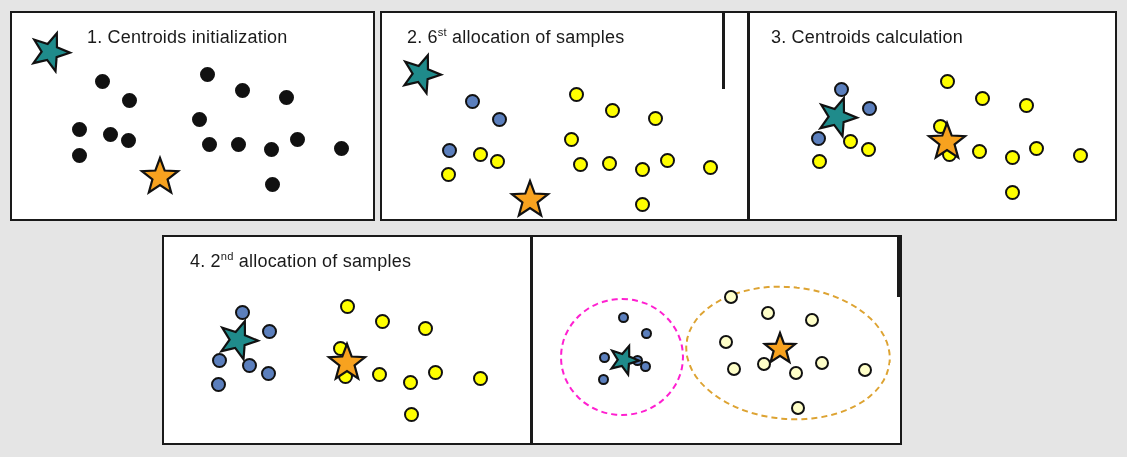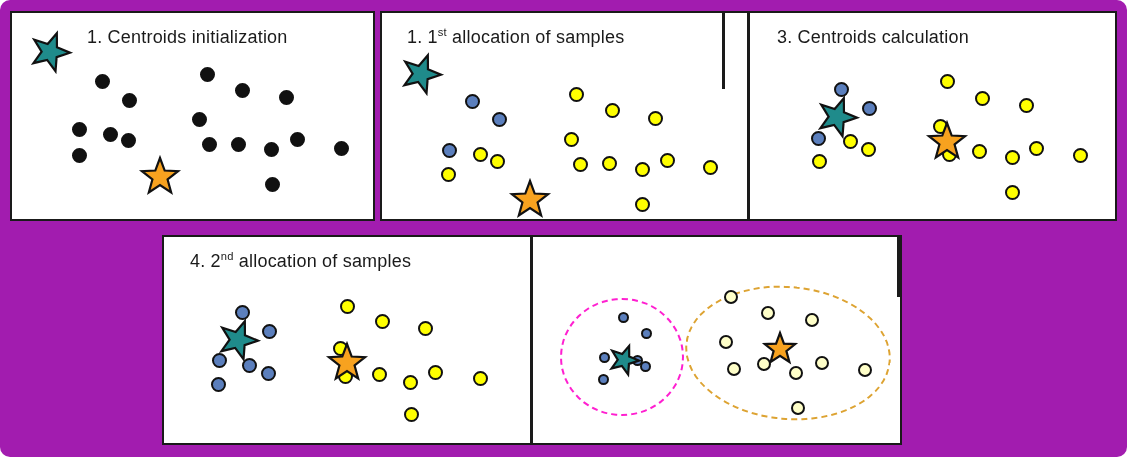--- a/index.html
+++ b/index.html
@@ -1,18 +1,18 @@
 <!DOCTYPE html>
 <html><head>
 <meta charset="utf-8">
 <style>
   html,body{margin:0;padding:0;background:#ffffff;}
   .canvas{
-    position:relative;width:1127px;height:457px;background:#a21caf;
-    font-family:"Liberation Sans",sans-serif;overflow:hidden;border-radius:10px;
+    position:relative;width:1127px;height:457px;background:#e5e5e5;
+    font-family:"Liberation Sans",sans-serif;overflow:hidden;
   }
   .panel{
     position:absolute;border:2.5px solid #1a1a1a;background:#ffffff;
     box-sizing:border-box;
   }
   .panel-title{
     position:absolute;top:13px;white-space:nowrap;
     font-size:18px;color:#1a1a1a;letter-spacing:0.2px;
   }
   .panel-title sup{font-size:0.62em;}
@@ -46,21 +46,21 @@
       <div class="dot" style="width: 11px; height: 11px; left: 252.5px; top: 163.5px; background: rgb(17, 17, 17); border-color: rgb(17, 17, 17);"></div>
       <svg width="50" height="50" viewBox="-25 -25 50 50" class="star" style="left: 13px; top: 14px;">
         <polygon points="6.84,-18.79 6.96,-4.70 19.99,0.70 6.62,5.17 5.51,19.23 -2.87,7.89 -16.58,11.18 -8.39,-0.29 -15.76,-12.31 -2.32,-8.07" fill="#1f8b8b" stroke="#111111" stroke-width="2.2" stroke-linejoin="miter"></polygon>
       </svg>
       <svg width="48" height="48" viewBox="-24 -24 48 48" class="star" style="left: 124px; top: 140px;">
         <polygon points="0.00,-19.00 4.69,-6.46 18.07,-5.87 7.59,2.47 11.17,15.37 0.00,7.98 -11.17,15.37 -7.59,2.47 -18.07,-5.87 -4.69,-6.46" fill="#f7a21f" stroke="#111111" stroke-width="2.2" stroke-linejoin="miter"></polygon>
       </svg>
     </div>
 
   <div class="panel" style="left: 380px; top: 11px; width: 369px; height: 210px;">
-    <div class="panel-title" style="left:25px"><span>1. 1</span><sup>st</sup><span> allocation of samples</span></div>
+    <div class="panel-title" style="left:25px"><span>2. 6</span><sup>st</sup><span> allocation of samples</span></div>
   <div class="dot" style="width: 11px; height: 11px; left: 82.5px; top: 80.5px; background: rgb(91, 127, 189); border-color: rgb(17, 17, 17);"></div>
       <div class="dot" style="width: 11px; height: 11px; left: 109.5px; top: 98.5px; background: rgb(91, 127, 189); border-color: rgb(17, 17, 17);"></div>
       <div class="dot" style="width: 11px; height: 11px; left: 59.5px; top: 129.5px; background: rgb(91, 127, 189); border-color: rgb(17, 17, 17);"></div>
       <div class="dot" style="width: 11px; height: 11px; left: 90.5px; top: 133.5px; background: rgb(255, 255, 0); border-color: rgb(17, 17, 17);"></div>
       <div class="dot" style="width: 11px; height: 11px; left: 107.5px; top: 140.5px; background: rgb(255, 255, 0); border-color: rgb(17, 17, 17);"></div>
       <div class="dot" style="width: 11px; height: 11px; left: 58.5px; top: 153.5px; background: rgb(255, 255, 0); border-color: rgb(17, 17, 17);"></div>
       <div class="dot" style="width: 11px; height: 11px; left: 186.5px; top: 73.5px; background: rgb(255, 255, 0); border-color: rgb(17, 17, 17);"></div>
       <div class="dot" style="width: 11px; height: 11px; left: 222.5px; top: 89.5px; background: rgb(255, 255, 0); border-color: rgb(17, 17, 17);"></div>
       <div class="dot" style="width: 11px; height: 11px; left: 265.5px; top: 97.5px; background: rgb(255, 255, 0); border-color: rgb(17, 17, 17);"></div>
       <div class="dot" style="width: 11px; height: 11px; left: 181.5px; top: 118.5px; background: rgb(255, 255, 0); border-color: rgb(17, 17, 17);"></div>
@@ -72,21 +72,21 @@
       <div class="dot" style="width: 11px; height: 11px; left: 252.5px; top: 183.5px; background: rgb(255, 255, 0); border-color: rgb(17, 17, 17);"></div>
       <svg width="50" height="50" viewBox="-25 -25 50 50" class="star" style="left: 14px; top: 36px;">
         <polygon points="6.84,-18.79 6.96,-4.70 19.99,0.70 6.62,5.17 5.51,19.23 -2.87,7.89 -16.58,11.18 -8.39,-0.29 -15.76,-12.31 -2.32,-8.07" fill="#1f8b8b" stroke="#111111" stroke-width="2.2" stroke-linejoin="miter"></polygon>
       </svg>
       <svg width="48" height="48" viewBox="-24 -24 48 48" class="star" style="left: 124px; top: 163px;">
         <polygon points="0.00,-19.00 4.69,-6.46 18.07,-5.87 7.59,2.47 11.17,15.37 0.00,7.98 -11.17,15.37 -7.59,2.47 -18.07,-5.87 -4.69,-6.46" fill="#f7a21f" stroke="#111111" stroke-width="2.2" stroke-linejoin="miter"></polygon>
       </svg>
     </div>
 
   <div class="panel" style="left: 748px; top: 11px; width: 369px; height: 210px;">
-    <div class="panel-title" style="left:27px"><span>3. Centroids calculation</span><sup></sup><span></span></div>
+    <div class="panel-title" style="left:21px"><span>3. Centroids calculation</span><sup></sup><span></span></div>
   <div class="dot" style="width: 11px; height: 11px; left: 83.5px; top: 68.5px; background: rgb(91, 127, 189); border-color: rgb(17, 17, 17);"></div>
       <div class="dot" style="width: 11px; height: 11px; left: 111.5px; top: 87.5px; background: rgb(91, 127, 189); border-color: rgb(17, 17, 17);"></div>
       <div class="dot" style="width: 11px; height: 11px; left: 60.5px; top: 117.5px; background: rgb(91, 127, 189); border-color: rgb(17, 17, 17);"></div>
       <div class="dot" style="width: 11px; height: 11px; left: 92.5px; top: 120.5px; background: rgb(255, 255, 0); border-color: rgb(17, 17, 17);"></div>
       <div class="dot" style="width: 11px; height: 11px; left: 110.5px; top: 128.5px; background: rgb(255, 255, 0); border-color: rgb(17, 17, 17);"></div>
       <div class="dot" style="width: 11px; height: 11px; left: 61.5px; top: 140.5px; background: rgb(255, 255, 0); border-color: rgb(17, 17, 17);"></div>
       <div class="dot" style="width: 11px; height: 11px; left: 189.5px; top: 60.5px; background: rgb(255, 255, 0); border-color: rgb(17, 17, 17);"></div>
       <div class="dot" style="width: 11px; height: 11px; left: 224.5px; top: 77.5px; background: rgb(255, 255, 0); border-color: rgb(17, 17, 17);"></div>
       <div class="dot" style="width: 11px; height: 11px; left: 268.5px; top: 84.5px; background: rgb(255, 255, 0); border-color: rgb(17, 17, 17);"></div>
       <div class="dot" style="width: 11px; height: 11px; left: 182.5px; top: 105.5px; background: rgb(255, 255, 0); border-color: rgb(17, 17, 17);"></div>

